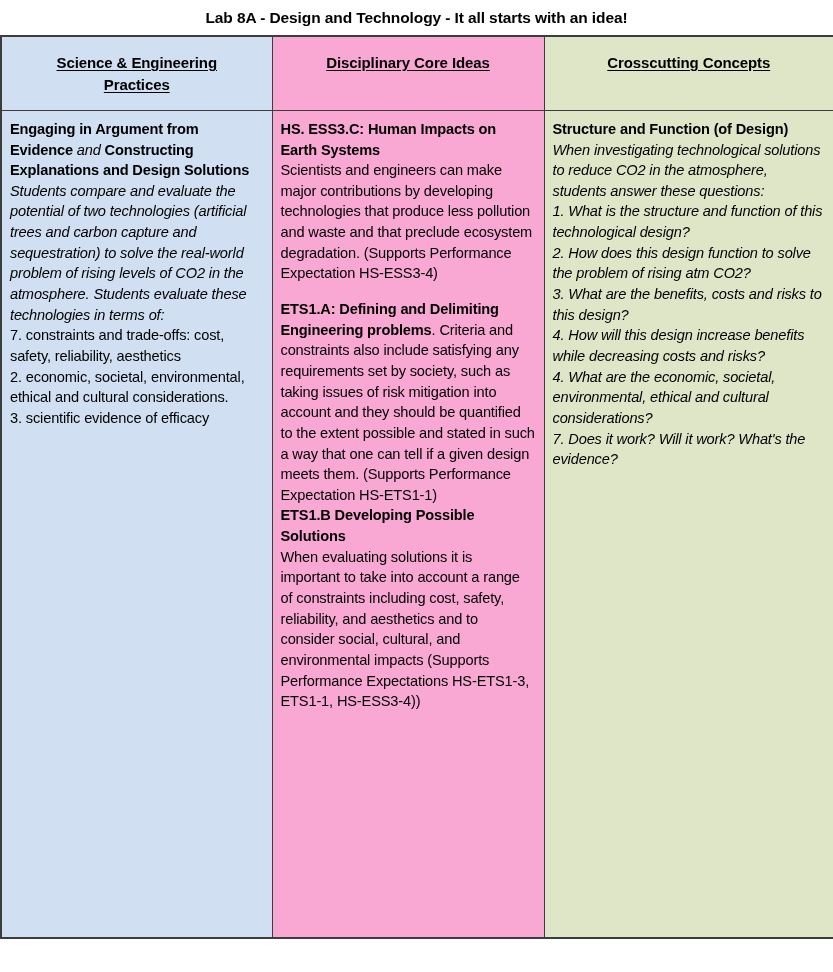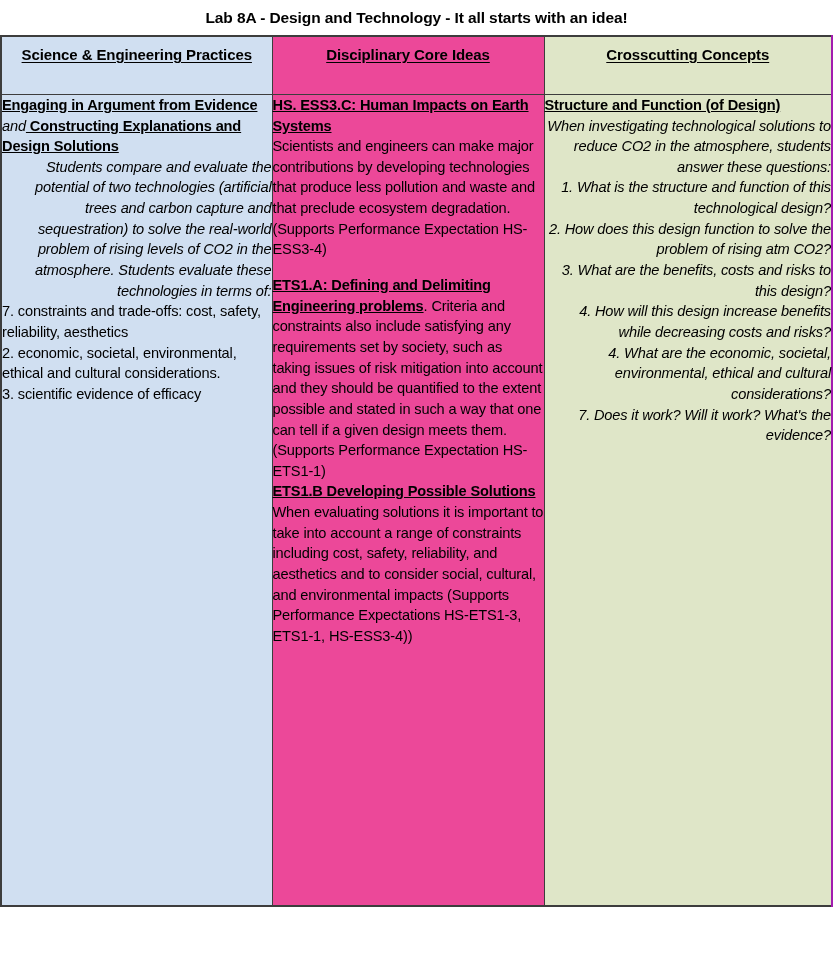--- a/index.html
+++ b/index.html
@@ -46,27 +46,27 @@
     border-bottom: 2px solid #3d3d3d;
   }
   .ncs-table col.c1 { width: 271px; }
   .ncs-table col.c2 { width: 272px; }
   .ncs-table col.c3 { width: 290px; }
 
   .ncs-table th, .ncs-table td {
     border-left: 1.5px solid #3d3d3d;
     border-right: 1.5px solid #3d3d3d;
     vertical-align: top;
-    padding: 0;
+    padding: 8px;
   }
   .ncs-table th:first-child, .ncs-table td:first-child {
     border-left: 2px solid #3d3d3d;
   }
   .ncs-table th:last-child, .ncs-table td:last-child {
-    border-right: 6px solid #a21caf;
+    border-right: 2px solid #a21caf;
   }
 
   .col-head {
     border-bottom: 1.5px solid #3d3d3d;
     text-align: center;
     height: 57px;
   }
   .col-head .head-text {
     display: inline-block;
     font-size: 15px;
@@ -78,36 +78,36 @@
     letter-spacing: -0.1px;
   }
 
   .col-body {
     padding: 10px 9px 8px 10px;
     height: 810px;
   }
 
   
   .bg-blue   { background: #d0dff1; }
-  .bg-peach  { background: #ec4899; }
+  .bg-peach  { background: #f9a8d4; }
   .bg-green  { background: #dfe6c8; }
 
   
   .blk {
     font-size: 14.6px;
     line-height: 1.415;
     letter-spacing: -0.15px;
     margin: 0;
   }
   .blk + .blk { margin-top: 0; }
-  .b  { font-weight: bold; text-decoration: underline; }
+  .b  { font-weight: bold; }
   .i  { font-style: italic; text-align: center; }
   .spacer { height: 15px; }
 
-  .blk.italic-body { font-style: italic; text-align: right; }
+  .blk.italic-body { font-style: italic; }
 </style>
 </head>
 <body>
 
 <div class="title-block">
   <div class="title-main">Lab 8A  - Design and Technology - It all starts with an idea!</div>
 </div>
 
 <table class="ncs-table">
   <colgroup>

